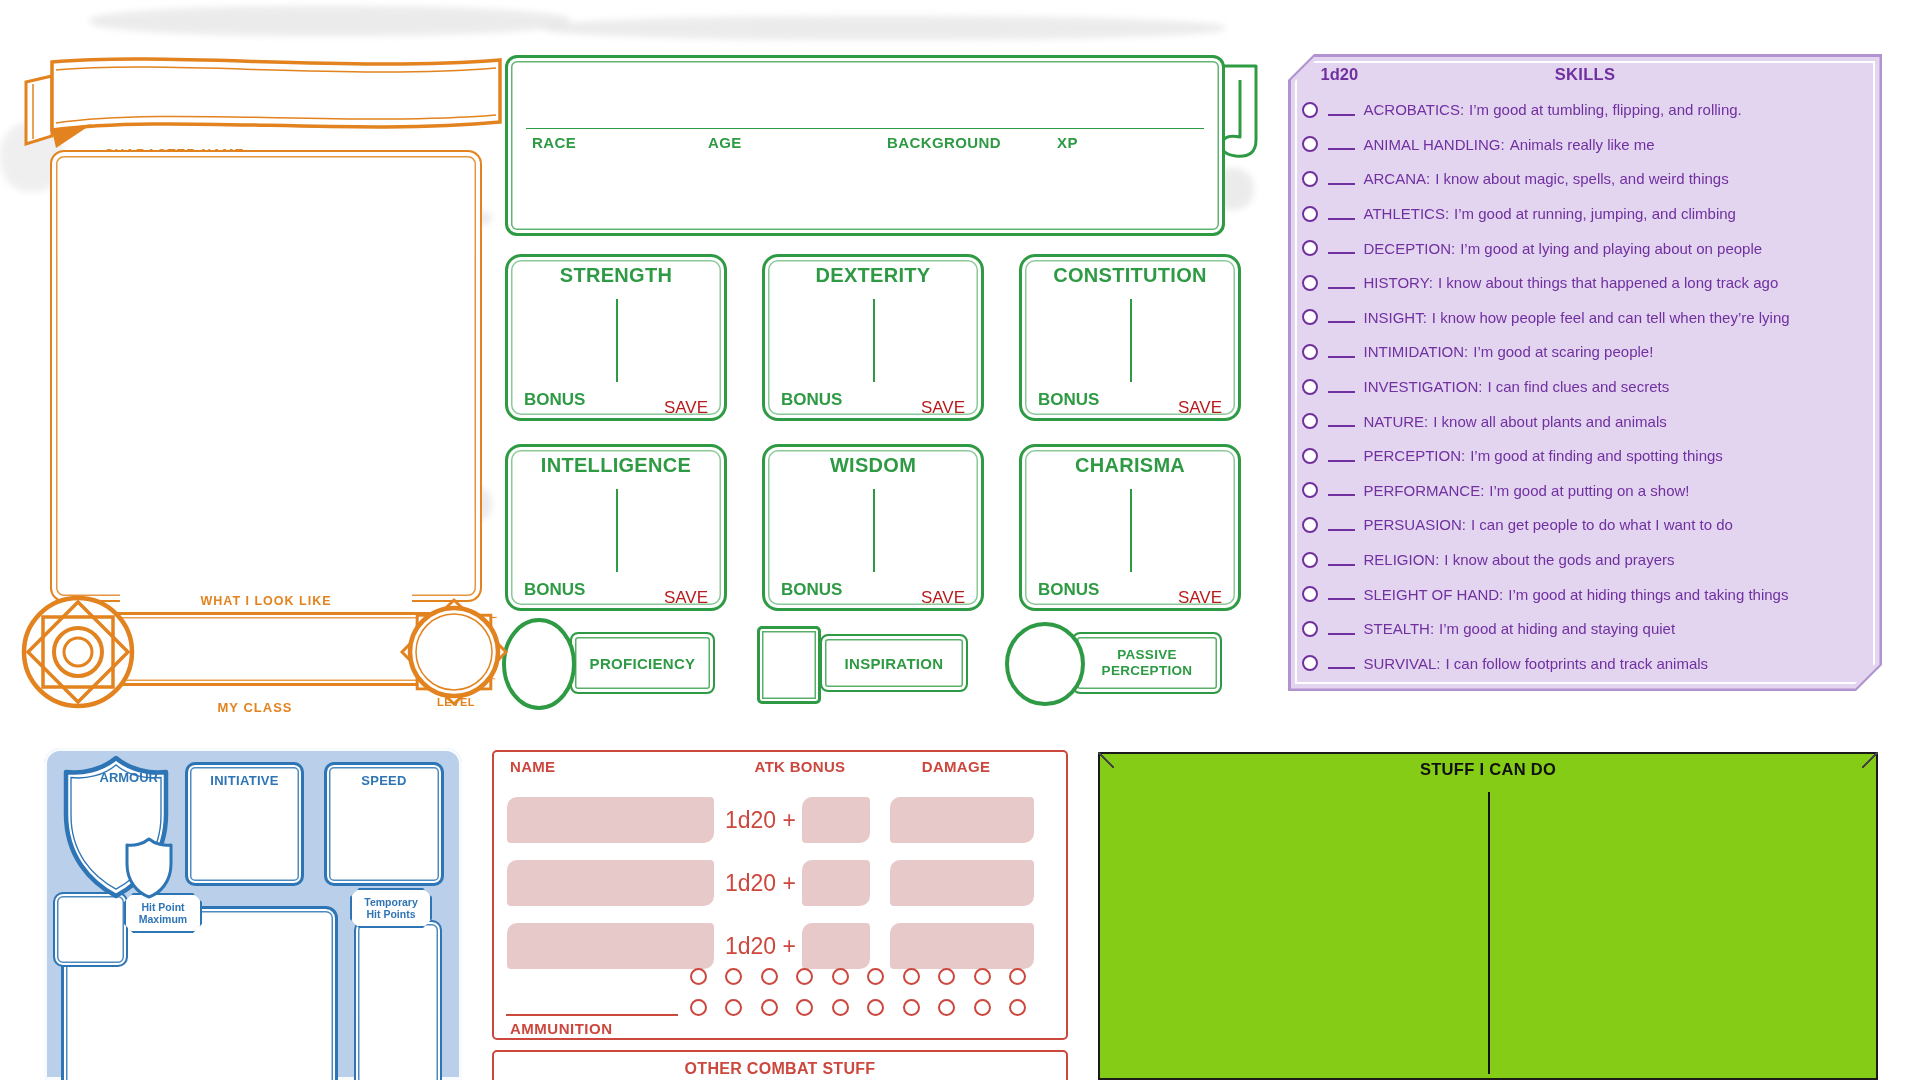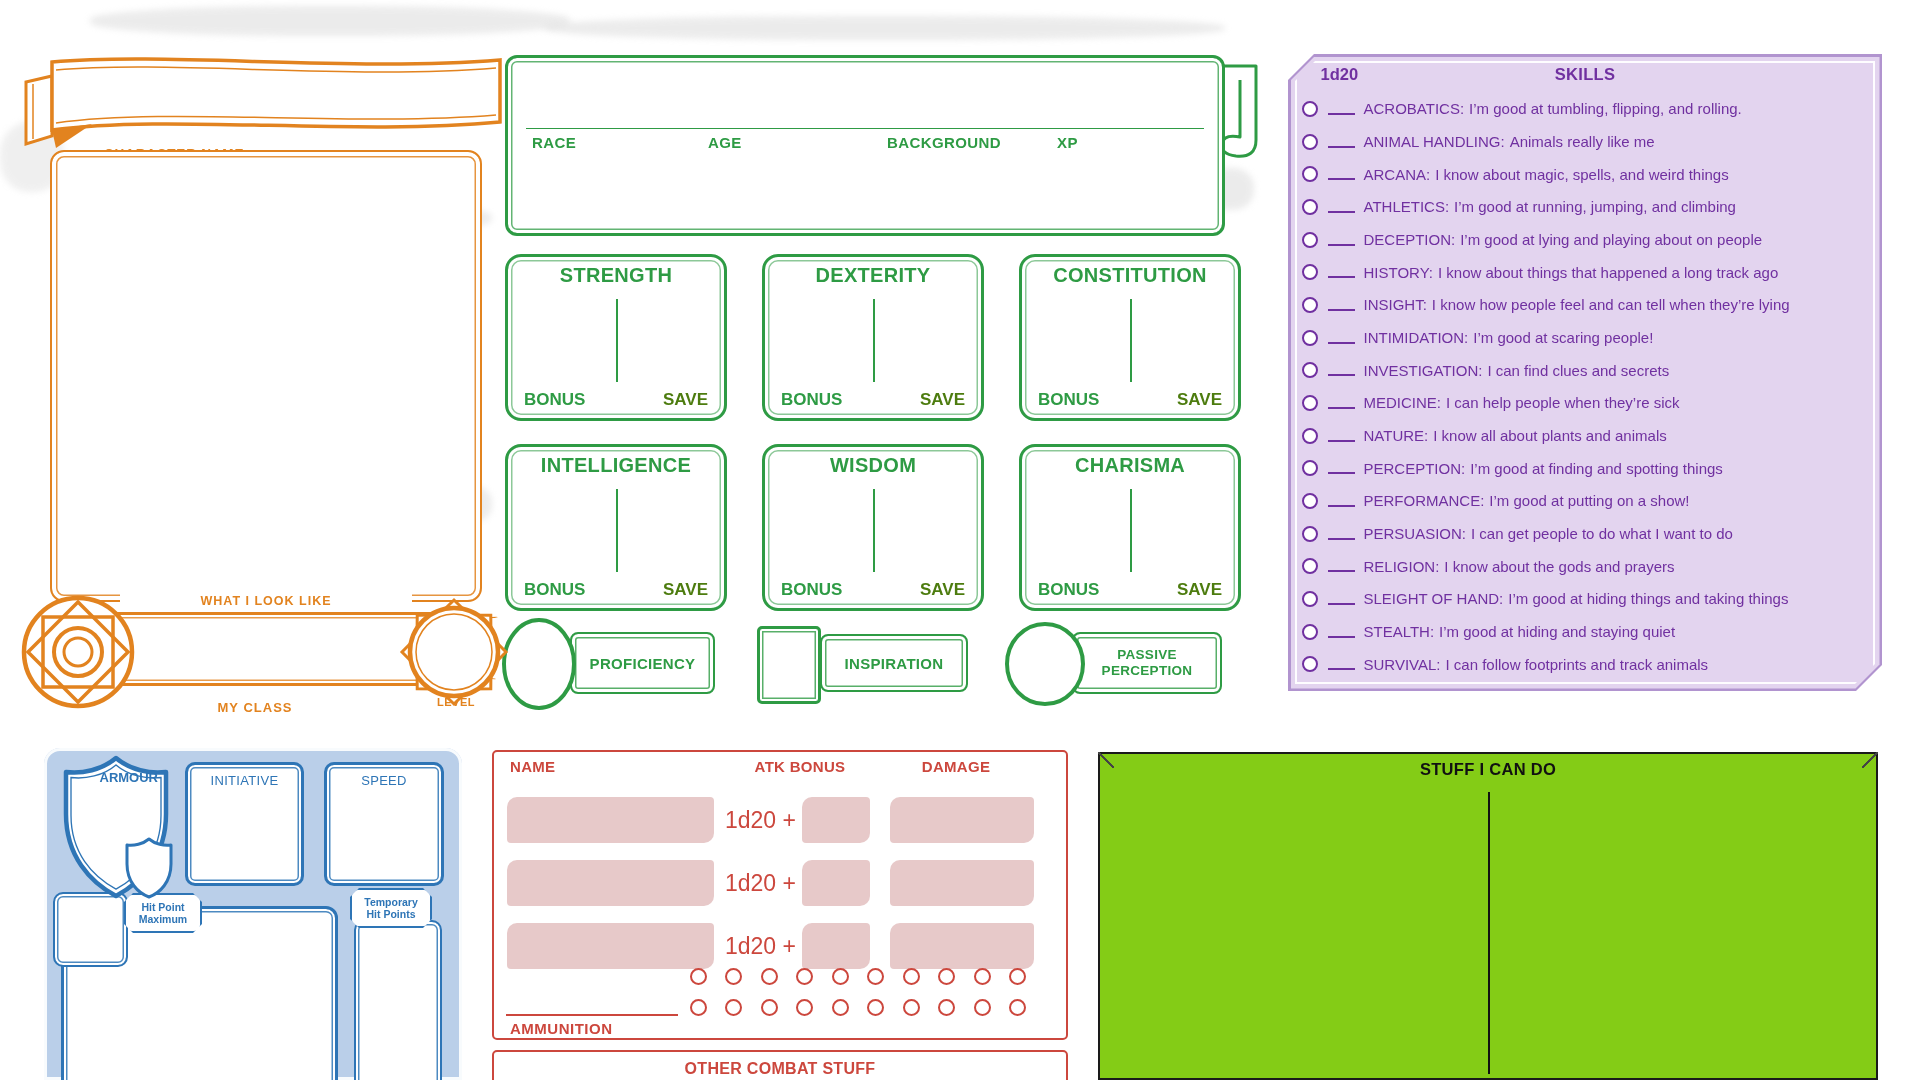--- a/index.html
+++ b/index.html
@@ -36,21 +36,21 @@
   .detail-label:nth-of-type(3){left:361px;} .detail-label:nth-of-type(4){left:531px;}
 
   
   .abilities{position:absolute;left:505px;top:254px;display:grid;grid-template-columns:222px 222px 222px;
              grid-auto-rows:167px;column-gap:35px;row-gap:23px;}
   .ability{position:relative;border:3px solid #2E9B44;border-radius:16px;background:#fff;
            box-shadow:inset 0 0 0 3px #fff, inset 0 0 0 4.5px rgba(46,155,68,.55);}
   .ability-title{text-align:center;margin-top:7px;font-size:20px;font-weight:700;color:#2E9B44;letter-spacing:.3px;}
   .ability-divider{position:absolute;left:50%;top:42px;bottom:36px;width:2px;background:#2E9B44;}
   .ability-bonus{position:absolute;left:16px;bottom:8px;font-size:17px;font-weight:600;color:#2E9B44;}
-  .ability-save{position:absolute;right:16px;bottom:8px;font-size:17px;font-weight:700;color:#4d7c0f;}
+  .ability-save{position:absolute;right:16px;bottom:0;font-size:17px;font-weight:400;color:#b91c1c;}
 
   
   .badge-plate{position:absolute;background:#fff;border:2.5px solid #2E9B44;border-radius:8px;z-index:1;
                box-shadow:inset 0 0 0 3px #fff, inset 0 0 0 4.5px rgba(46,155,68,.8);
                display:flex;align-items:center;justify-content:center;text-align:center;
                color:#2E9B44;font-weight:600;font-size:15px;letter-spacing:.3px;}
   .badge-shape{position:absolute;z-index:2;}
   .insp-square{position:absolute;left:757px;top:626px;width:64px;height:78px;border:3.5px solid #2E9B44;border-radius:5px;
                background:#fff;box-shadow:inset 0 0 0 2px #fff, inset 0 0 0 3.5px rgba(46,155,68,.8);z-index:2;}
 
@@ -68,21 +68,21 @@
   .skill-circle{width:16px;height:16px;border:2.5px solid #7030A0;border-radius:50%;background:#fff;flex:none;margin-left:3px;}
   .skill-blank{width:27px;border-bottom:2px solid #7030A0;height:12px;flex:none;margin:0 9px 0 10px;}
   .skill-text{font-size:15px;color:#7030A0;white-space:nowrap;font-weight:500;}
   .skill-name::after{content:":";margin-right:5px;}
 
   
   .blue-panel{position:absolute;left:44px;top:748px;width:418px;height:332px;background:#BACFE9;
               border-radius:16px 16px 0 0;box-shadow:inset 0 0 0 3px rgba(255,255,255,.9);overflow:hidden;}
   .blue-box{position:absolute;background:#fff;border:3px solid #2E75B6;border-radius:10px;
             box-shadow:inset 0 0 0 2px #fff, inset 0 0 0 3.5px rgba(46,117,182,.85);}
-  .blue-box-label{margin-top:8px;text-align:center;font-size:13px;font-weight:400;color:#2E75B6;letter-spacing:.3px;}
+  .blue-box-label{margin-top:8px;text-align:center;font-size:13px;font-weight:700;color:#2E75B6;letter-spacing:.3px;}
   .blue-tab{position:absolute;background:#fff;border:2px solid #2E75B6;border-radius:8px;
             clip-path:polygon(9px 0,calc(100% - 9px) 0,100% 9px,100% calc(100% - 9px),calc(100% - 9px) 100%,9px 100%,0 calc(100% - 9px),0 9px);
             display:flex;flex-direction:column;align-items:center;justify-content:center;
             font-size:10.5px;line-height:1.15;color:#2E75B6;font-weight:600;text-align:center;}
   .armour-label{position:absolute;left:66px;top:770px;width:92px;text-align:right;font-size:13px;font-weight:700;color:#2E75B6;z-index:3;}
   .shield-svg{position:absolute;z-index:2;}
 
   
   .attacks{position:absolute;left:492px;top:750px;width:576px;height:290px;border:2.5px solid #CC473D;border-radius:5px;background:#fff;}
   .atk-header{position:absolute;top:6px;font-size:15px;font-weight:600;color:#CC473D;letter-spacing:.3px;}
@@ -286,25 +286,20 @@
             <span class="skill-blank"></span>
             <span class="skill-text"><span class="skill-name">INTIMIDATION</span><span class="skill-desc">I’m good at scaring people!</span></span>
           </div>
 
           <div class="skill-row">
             <span class="skill-circle"></span>
             <span class="skill-blank"></span>
             <span class="skill-text"><span class="skill-name">INVESTIGATION</span><span class="skill-desc">I can find clues and secrets</span></span>
           </div>
 
-          <div class="skill-row">
-            <span class="skill-circle"></span>
-            <span class="skill-blank"></span>
-            <span class="skill-text"><span class="skill-name">MEDICINE</span><span class="skill-desc">I can help people when they’re sick</span></span>
-          </div>
 
           <div class="skill-row">
             <span class="skill-circle"></span>
             <span class="skill-blank"></span>
             <span class="skill-text"><span class="skill-name">NATURE</span><span class="skill-desc">I know all about plants and animals</span></span>
           </div>
 
           <div class="skill-row">
             <span class="skill-circle"></span>
             <span class="skill-blank"></span>

